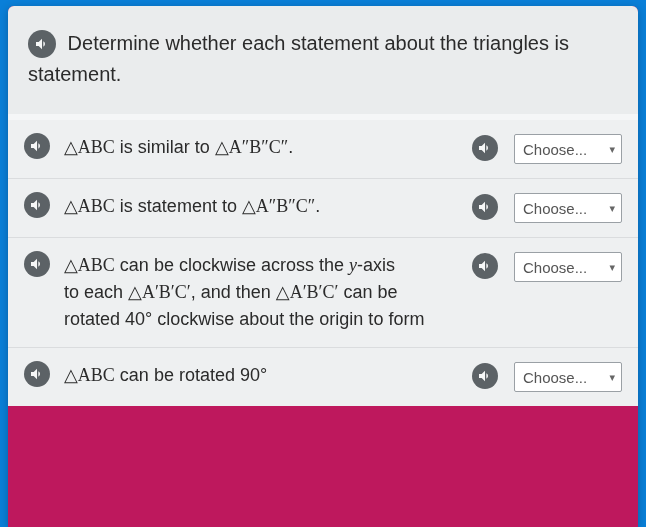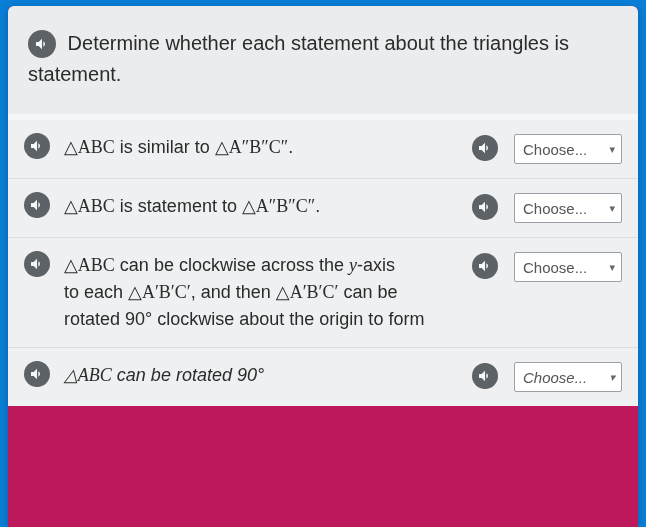--- a/index.html
+++ b/index.html
@@ -168,37 +168,37 @@
     <div class="row">
       <div class="left">
         <span class="speaker-btn sm">
           <svg viewBox="0 0 24 24">
               <path d="M3 9v6h4l5 5V4L7 9H3zm13.5 3a4.5 4.5 0 0 0-2.5-4v8a4.5 4.5 0 0 0 2.5-4z"></path>
             </svg>
         </span>
         <div class="stmt">
           <div><span class="math">△ABC</span><span> can be clockwise across the </span><span class="ital math">y</span><span>-axis</span></div>
           <div><span>to each </span><span class="math">△A′B′C′</span><span>, and then </span><span class="math">△A′B′C′</span><span> can be</span></div>
-          <div><span>rotated 90° clockwise about the origin to form</span></div>
-        </div>
-      </div>
-      <div class="right">
-        <span class="speaker-btn sm">
-          <svg viewBox="0 0 24 24">
-              <path d="M3 9v6h4l5 5V4L7 9H3zm13.5 3a4.5 4.5 0 0 0-2.5-4v8a4.5 4.5 0 0 0 2.5-4z"></path>
-            </svg>
-        </span>
-        <div class="select-box">
-          <span>Choose...</span>
-          <span class="chev">▾</span>
-        </div>
-      </div>
-    </div>
-
-    <div class="row" style="border-bottom:none;font-style:italic;">
+          <div><span>rotated 40° clockwise about the origin to form</span></div>
+        </div>
+      </div>
+      <div class="right">
+        <span class="speaker-btn sm">
+          <svg viewBox="0 0 24 24">
+              <path d="M3 9v6h4l5 5V4L7 9H3zm13.5 3a4.5 4.5 0 0 0-2.5-4v8a4.5 4.5 0 0 0 2.5-4z"></path>
+            </svg>
+        </span>
+        <div class="select-box">
+          <span>Choose...</span>
+          <span class="chev">▾</span>
+        </div>
+      </div>
+    </div>
+
+    <div class="row" style="border-bottom:none;">
       <div class="left">
         <span class="speaker-btn sm">
           <svg viewBox="0 0 24 24">
               <path d="M3 9v6h4l5 5V4L7 9H3zm13.5 3a4.5 4.5 0 0 0-2.5-4v8a4.5 4.5 0 0 0 2.5-4z"></path>
             </svg>
         </span>
         <div class="stmt">
           <div><span class="math">△ABC</span><span> can be rotated 90°</span></div>
         </div>
       </div>

